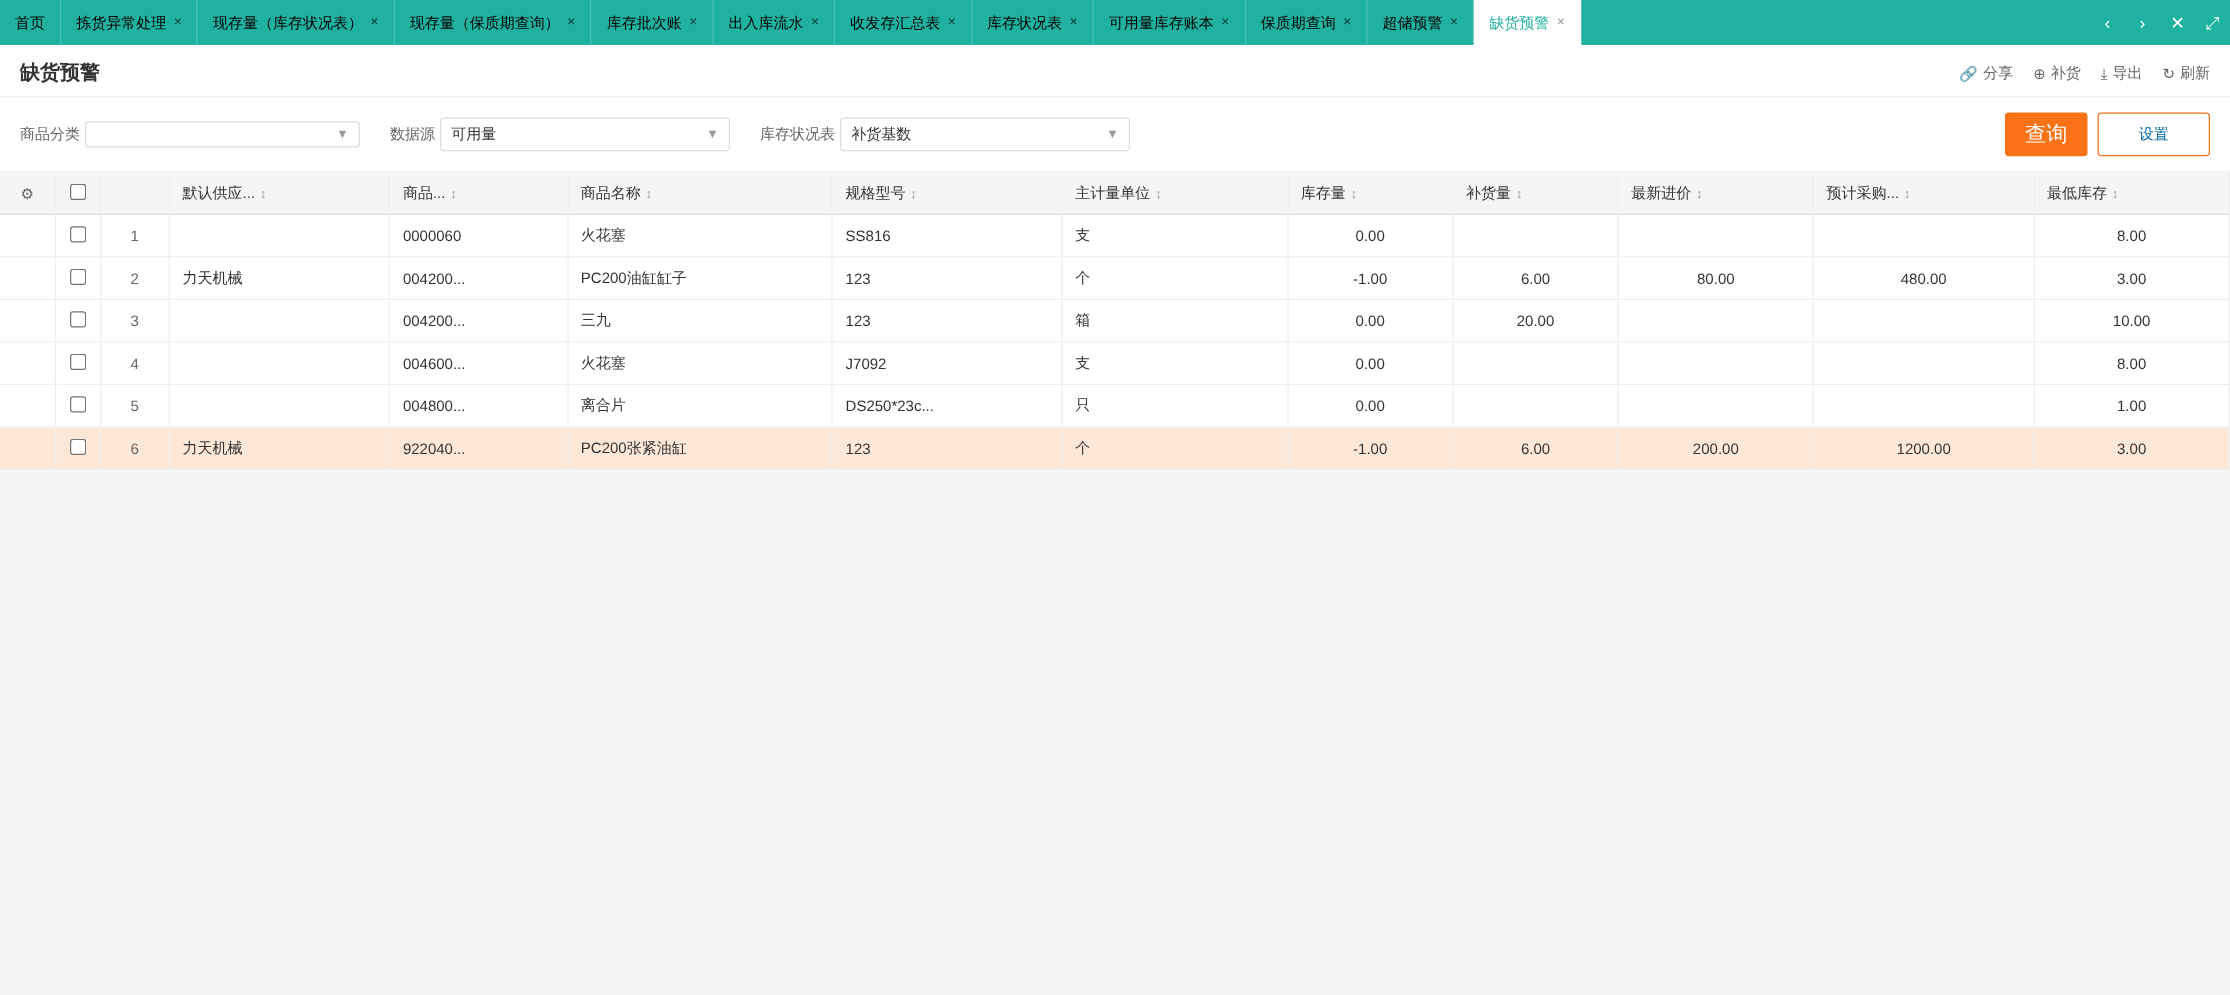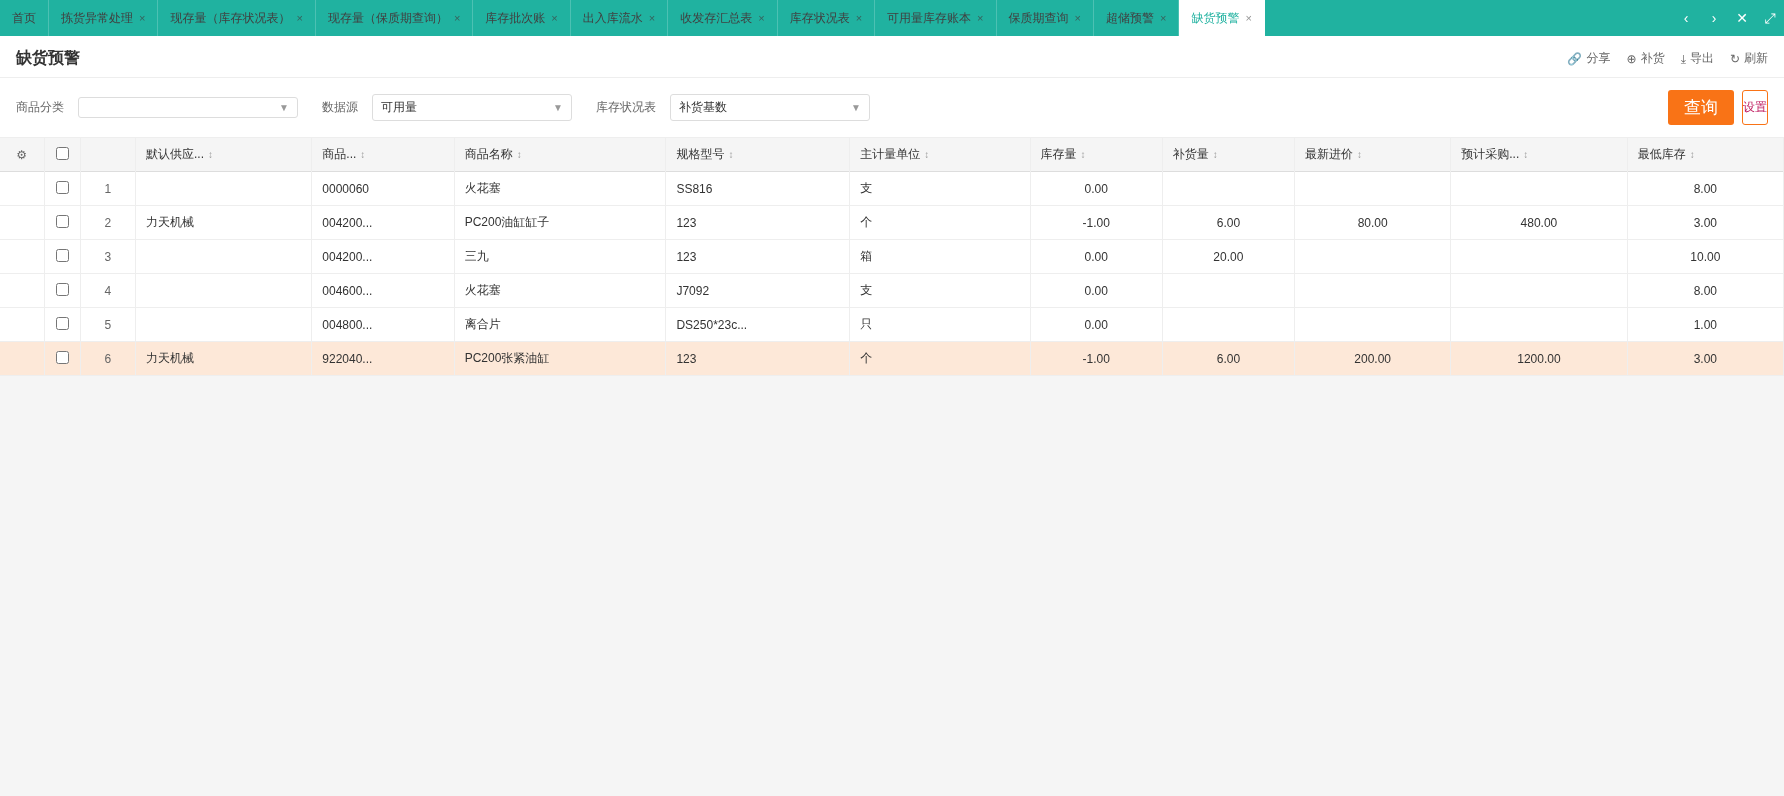--- a/index.html
+++ b/index.html
@@ -12,21 +12,21 @@
       background: #20b2a0;
       height: 36px;
       overflow: hidden;
       white-space: nowrap;
     }
     .tab-item {
       display: inline-flex;
       align-items: center;
       padding: 0 12px;
       height: 36px;
-      color: #404040;
+      color: #000000;
       font-size: 12px;
       cursor: pointer;
       border-right: 1px solid rgba(255,255,255,0.2);
       flex-shrink: 0;
       gap: 6px;
     }
     .tab-item.active {
       background: #fff;
       color: #20b2a0;
     }
@@ -93,62 +93,62 @@
     .filter-row {
       display: flex;
       align-items: center;
       padding: 12px 16px;
       gap: 24px;
       border-bottom: 1px solid #eee;
     }
     .filter-item {
       display: flex;
       align-items: center;
-      gap: 14px;
+      gap: 4px;
     }
     .filter-label {
       color: #666;
       white-space: nowrap;
     }
     .filter-select {
       display: flex;
       align-items: center;
       border: 1px solid #ddd;
       border-radius: 3px;
       padding: 4px 8px;
       width: 180px;
       cursor: pointer;
       background: #fff;
       justify-content: space-between;
     }
-    .filter-select.wide { width: 200px; }
+    .filter-select.wide { width: 232px; }
     .filter-select.extra-wide { width: 220px; }
     .filter-select-text { color: #333; flex: 1; }
     .filter-chevron { color: #999; font-size: 10px; }
 
     .filter-right {
       margin-left: auto;
       display: flex;
       gap: 8px;
     }
     .btn-query {
       background: #f97316;
       color: #fff;
       border: none;
       border-radius: 3px;
       padding: 6px 16px;
       cursor: pointer;
       font-size: 17px;
     }
     .btn-settings {
       background: #fff;
-      color: #be185d;
+      color: #0369a1;
       border: 1px solid #f97316;
       border-radius: 3px;
-      padding: 6px 0;
+      padding: 6px 32px;
       cursor: pointer;
       font-size: 12px;
     }
 
     
     .table-container {
       padding: 0;
       overflow-x: auto;
     }
     table {

